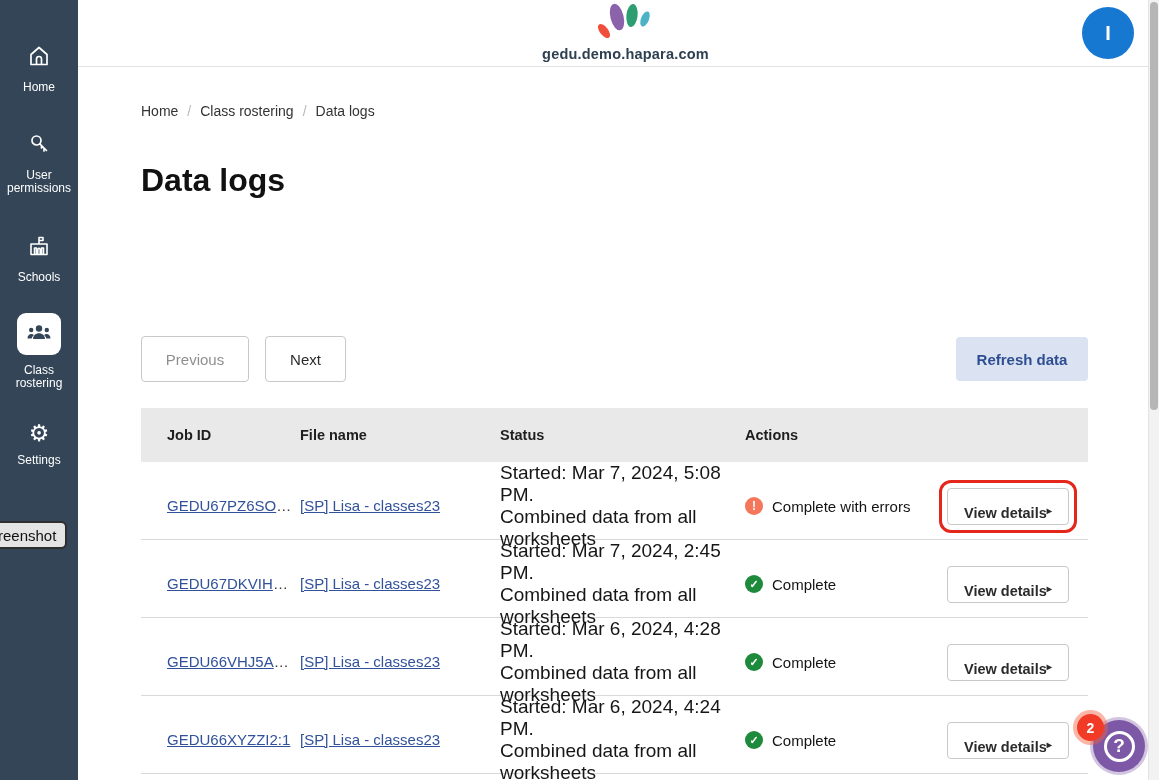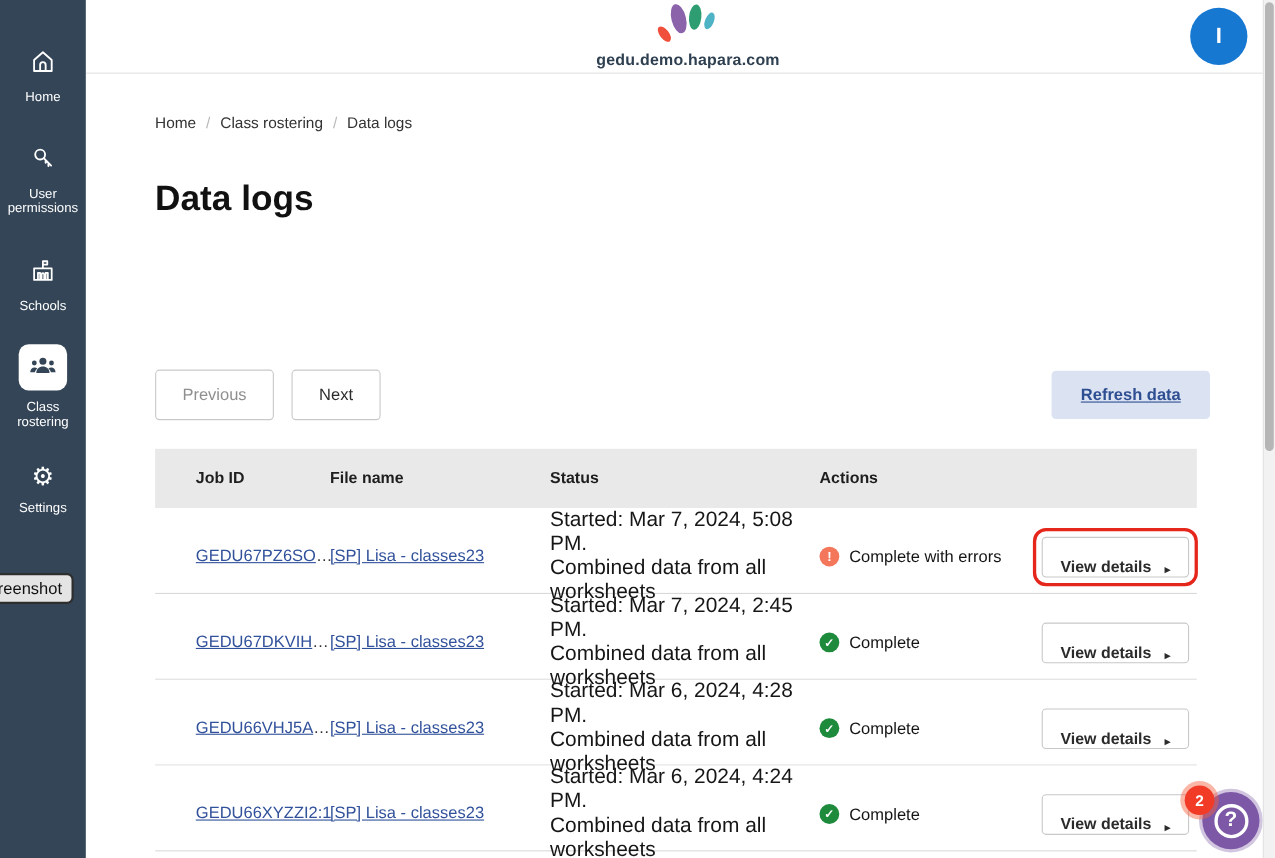--- a/index.html
+++ b/index.html
@@ -24,37 +24,37 @@
   .breadcrumb { position:absolute; left:141px; top:103px; font-size:14px; color:#333; display:flex; gap:9px; }
   .crumb { color:#333; cursor:pointer; }
   .crumb-sep { color:#b9b9b9; }
   .page-title { position:absolute; left:141px; top:162px; font-size:32px; font-weight:bold; color:#111; }
   .page-desc { position:absolute; left:141px; top:248px; font-size:15px; color:#141414; }
 
   
   .btn { position:absolute; display:flex; align-items:center; justify-content:center; border-radius:4px; font-size:15px; cursor:pointer; background:#fff; border:1px solid #c9c9c9; }
   .btn-prev { left:141px; top:336px; width:108px; height:46px; color:#8f8f8f; font-weight:500; }
   .btn-next { left:265px; top:336px; width:81px; height:46px; color:#2b2b2b; font-weight:500; }
-  .btn-refresh { left:956px; top:337px; width:144px; height:44px; background:#dbe3f3; border:none; color:#2e4e92; font-weight:bold;text-decoration:underline; }
+  .btn-refresh { left:956px; top:337px; width:132px; height:44px; background:#dbe3f3; border:none; color:#2e4e92; font-weight:bold; }
 
   
   .table { position:absolute; left:141px; top:408px; width:947px; }
   .t-header { display:grid; grid-template-columns:159px 200px 245px 202px 1fr; background:#e9e9e9; height:54px; align-items:center; }
   .t-header .th { font-size:14.5px; font-weight:bold; color:#1e1e1e; }
-  .th:first-child, .td:first-child { padding-left:37px; }
+  .th:first-child, .td:first-child { padding-left:26px; }
   .t-row { display:grid; grid-template-columns:159px 200px 245px 202px 1fr; height:78px; align-items:center; border-bottom:1px solid #d9d9d9; background:#fff; }
   .link { color:#31519b; text-decoration:underline; font-size:15px; cursor:pointer; }
   .jid-suffix { color:#333; text-decoration:none; font-size:15px; }
   .desc-line { font-size:19px; color:#161616; line-height:22px; }
   .status-cell { display:flex; align-items:center; gap:9px; }
   .status-icon { width:18px; height:18px; border-radius:50%; color:#fff; display:flex; align-items:center; justify-content:center; flex:0 0 18px; }
   .status-icon.ok { background:#1d8a3c; font-size:11px; font-weight:bold; }
   .status-icon.error { background:#f4765b; font-size:12px; font-weight:bold; }
   .status-text { font-size:15px; color:#141414; }
-  .vd-btn { display:inline-flex; align-items:flex-end; gap:12px; height:37px; padding:0 16px; background:#fff; border:1px solid #c8c8c8; border-radius:4px; font-size:14.5px; font-weight:bold; color:#2b2b2b; cursor:pointer; }
+  .vd-btn { display:inline-flex; align-items:flex-start; height:37px; padding:16px 16px; background:#fff; border:1px solid #c8c8c8; border-radius:4px; font-size:14.5px; font-weight:bold; color:#2b2b2b; cursor:pointer; }
   .vd-arrow { font-size:10px; color:#2b2b2b; }
   .t-row.highlighted .vd-btn { outline:3px solid #e5261b; outline-offset:5px; }
 
   
   .edge-tooltip { position:absolute; left:-13px; top:521px; height:28px; display:flex; align-items:center; padding:0 9px; background:#e4e4e4; border:2px solid #2e2e2e; border-radius:6px; font-size:15px; color:#111; z-index:3; white-space:nowrap; }
 
   
   .help-fab { position:absolute; left:1093px; top:720px; width:52px; height:52px; border-radius:50%; background:#7d58a6; box-shadow:0 0 0 3px rgba(125,88,166,.35); display:flex; align-items:center; justify-content:center; cursor:pointer; z-index:4; }
   .help-ring { width:31px; height:31px; border:3px solid #fff; border-radius:50%; display:flex; align-items:center; justify-content:center; font-size:19px; font-weight:bold; color:#fff; }
   .help-badge { position:absolute; left:1077px; top:714px; width:27px; height:27px; border-radius:50%; background:#f23b26; box-shadow:0 0 0 4px rgba(244,96,62,.45); color:#fff; font-size:14px; font-weight:bold; display:flex; align-items:center; justify-content:center; z-index:5; }

